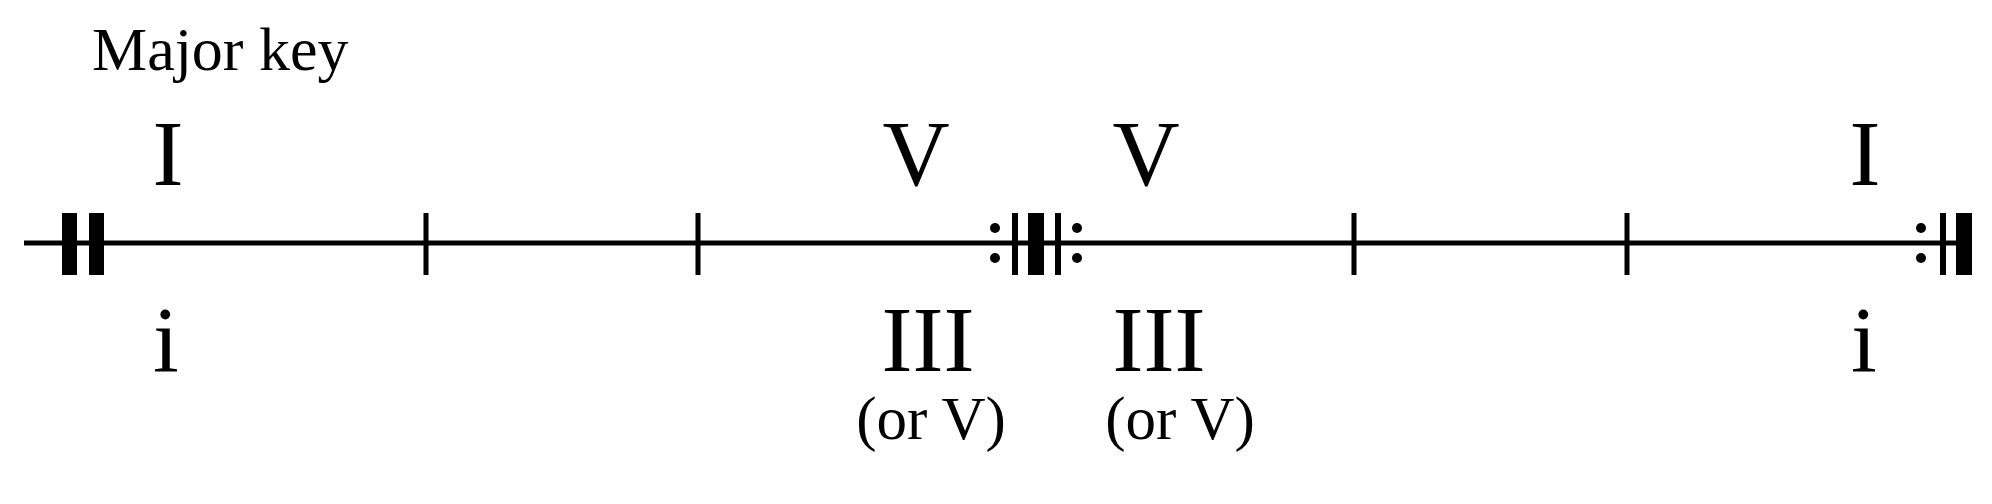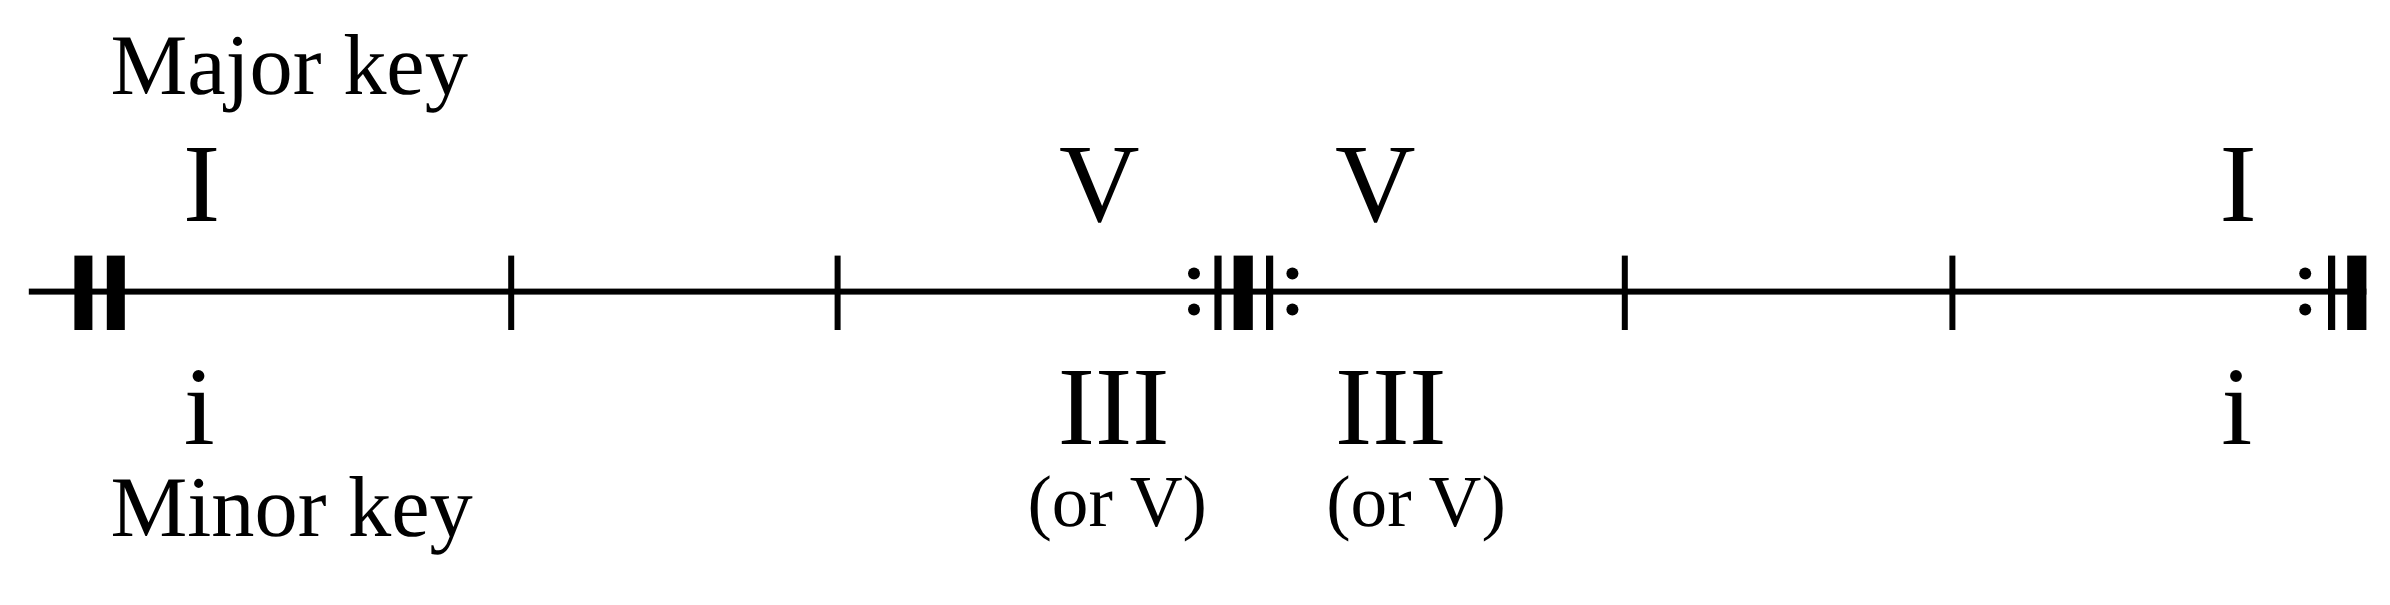--- a/index.html
+++ b/index.html
@@ -22,21 +22,21 @@
       height: 504px;
     }
     .label {
       position: absolute;
       white-space: nowrap;
       line-height: 1;
       font-family: "Liberation Serif", "DejaVu Serif", serif;
       color: #000;
     }
     .key-title {
-      font-size: 72px;
+      font-size: 62px;
     }
     .numeral {
       font-size: 93px;
       transform: translateX(-50%);
     }
     .alt {
       font-size: 61px;
       transform: translateX(-50%);
     }
     svg#timeline {
@@ -80,14 +80,13 @@
   <span class="label numeral" style="left:1865px; top:107px;">I</span>
 
   <span class="label numeral" style="left:166px; top:293px;">i</span>
   <span class="label numeral" style="left:928px; top:293px;">III</span>
   <span class="label numeral" style="left:1159px; top:293px;">III</span>
   <span class="label numeral" style="left:1864px; top:293px;">i</span>
 
   <span class="label alt" style="left:931px; top:388px;">(or V)</span>
   <span class="label alt" style="left:1180px; top:388px;">(or V)</span>
 
-  <span class="label key-title" style="left:92px; top:387px;">Minor key</span>
 </div>
 
 </body></html>

